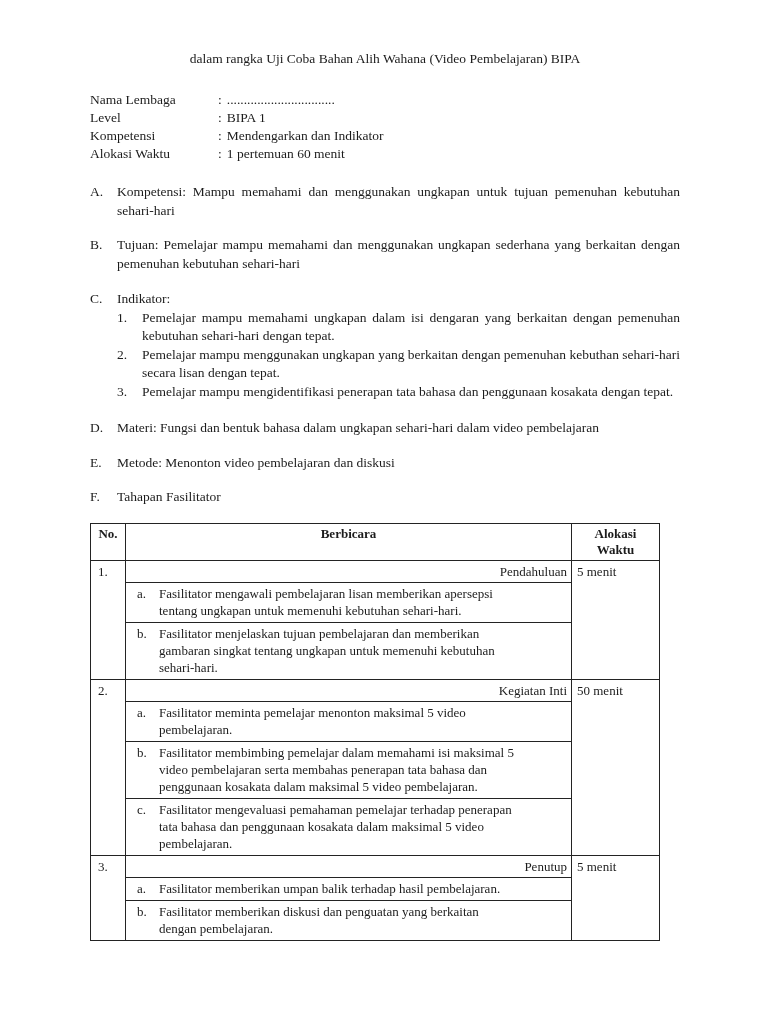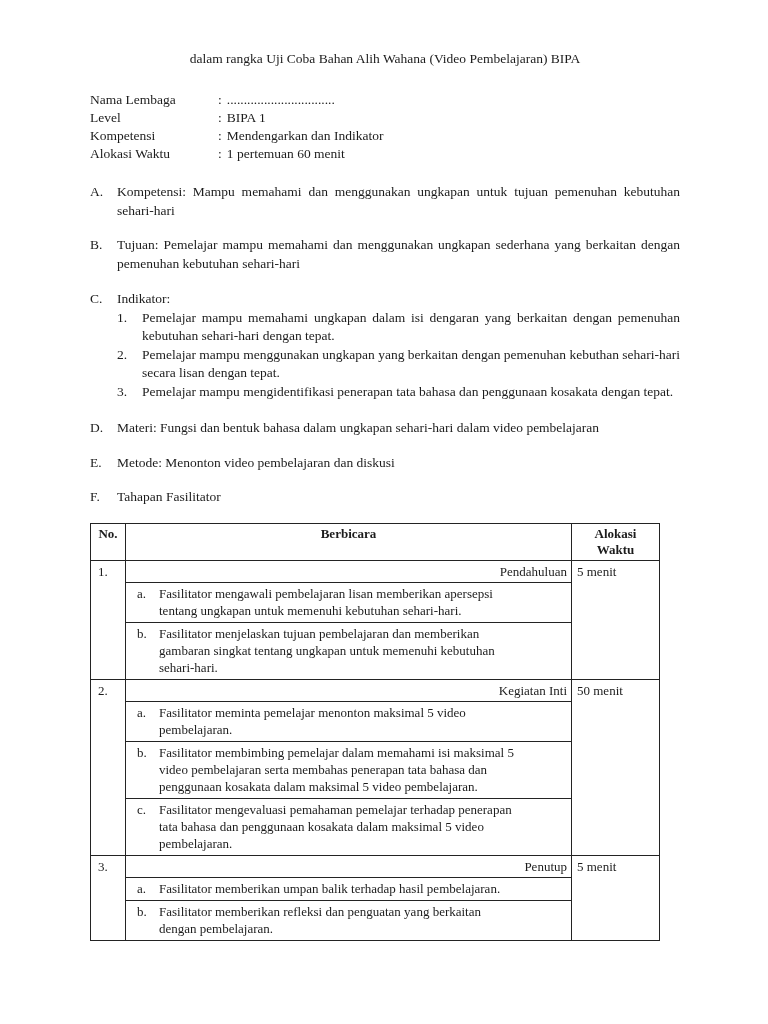--- a/index.html
+++ b/index.html
@@ -214,21 +214,21 @@
         <div class="item-inner">
           <span class="item-ltr">a.</span>
           <span class="item-txt">Fasilitator memberikan umpan balik terhadap hasil pembelajaran.</span>
         </div>
       </td>
     </tr>
     <tr>
       <td class="item-cell">
         <div class="item-inner">
           <span class="item-ltr">b.</span>
-          <span class="item-txt">Fasilitator memberikan refleksi dan penguatan yang berkaitan
+          <span class="item-txt">Fasilitator memberikan diskusi dan penguatan yang berkaitan
 dengan pembelajaran.</span>
         </div>
       </td>
     </tr>
   </tbody>
     </table>
 
 </div>
 
 </body></html>

